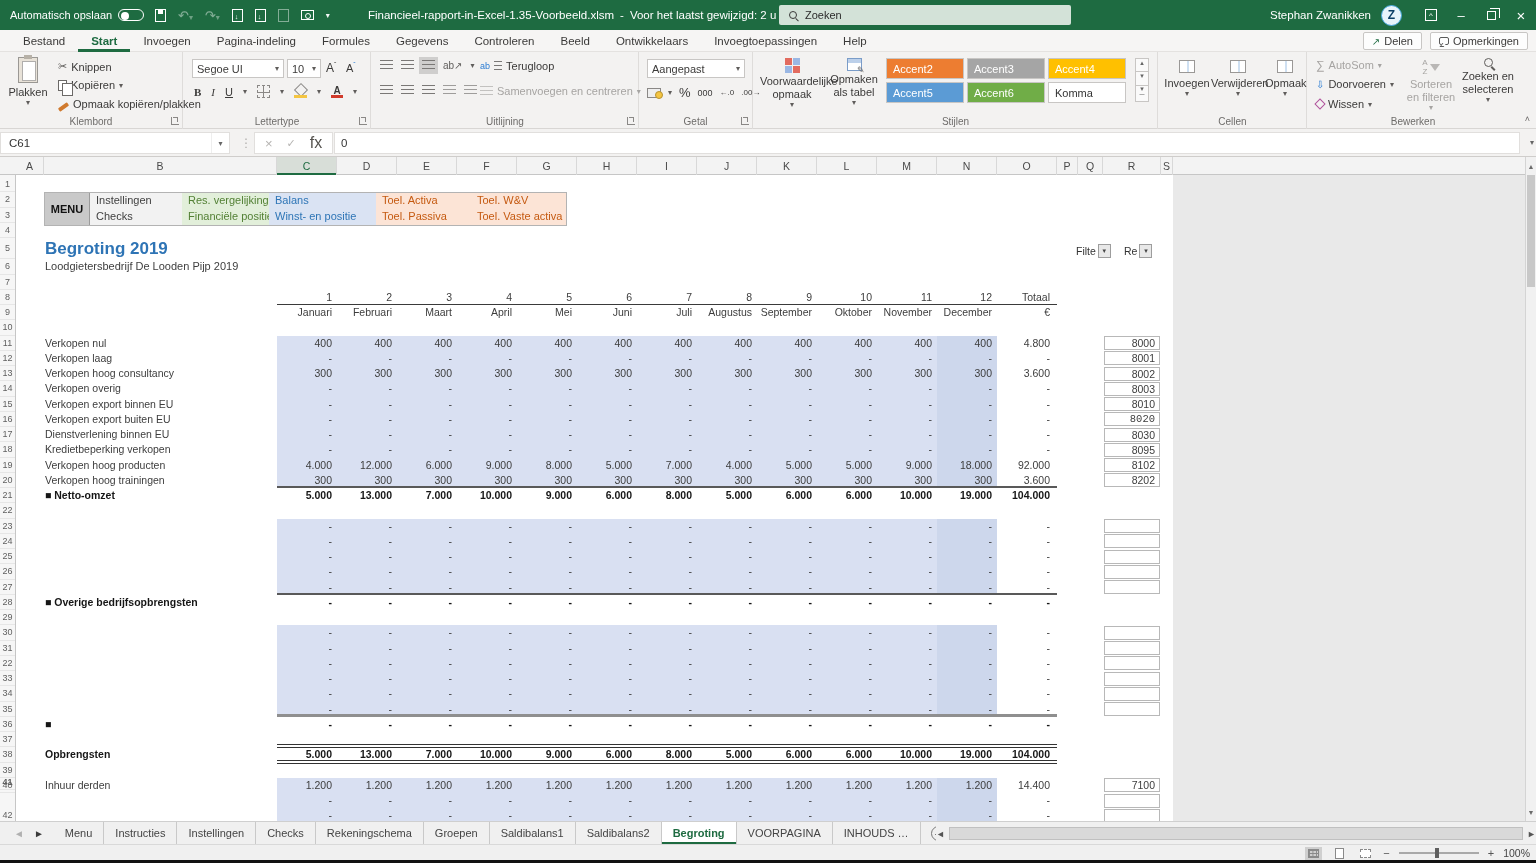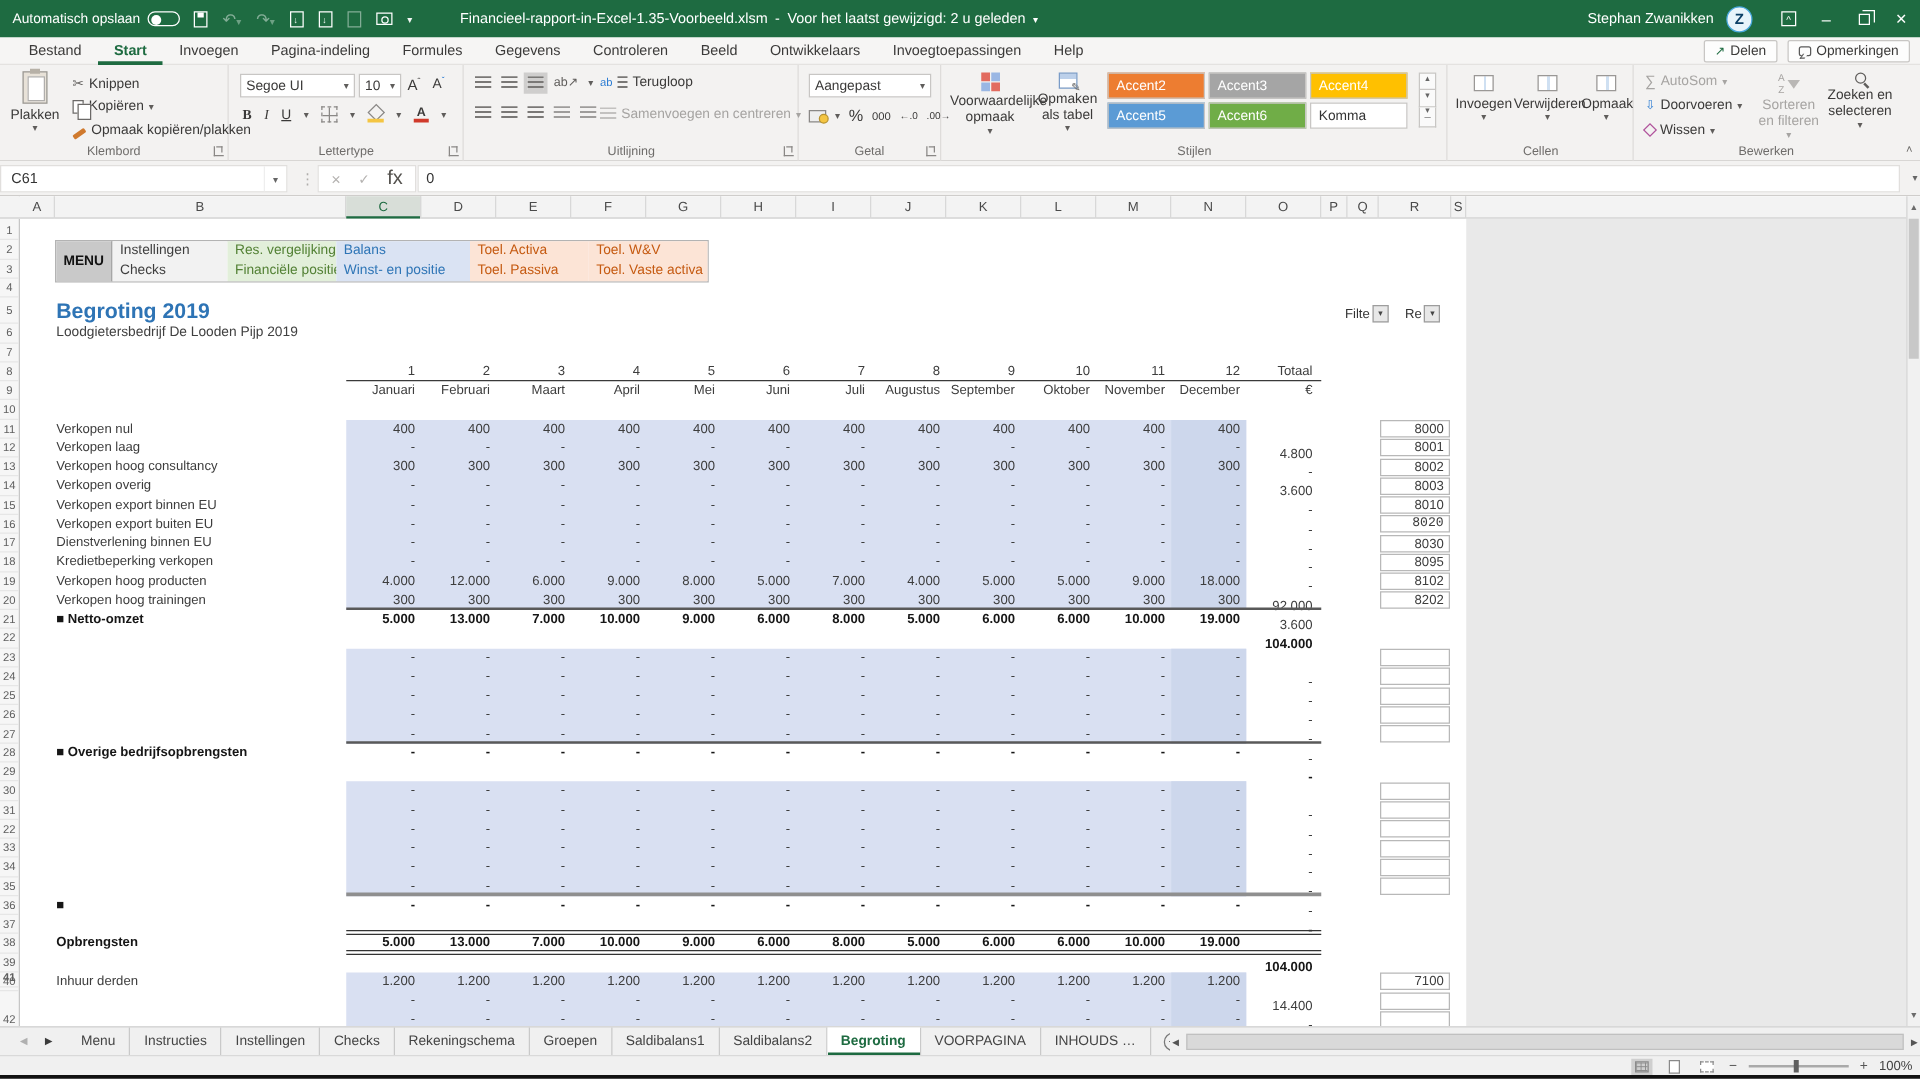--- a/index.html
+++ b/index.html
@@ -96,21 +96,21 @@
   #corner:after { content:""; position:absolute; right:1px; bottom:1px; border-left:7px solid transparent; border-bottom:7px solid #b5b5b5; }
   #canvas { position:absolute; left:0; top:18px; width:1525px; height:646px; overflow:hidden; background:#fff; }
   #gray-fill { position:absolute; left:1173px; top:0; width:352px; height:646px; background:#e9e9e9; }
   #gutter { position:absolute; left:0; top:0; width:16px; height:646px; background:#f6f6f6; border-right:1px solid #c6c6c6; }
   .rownum { position:absolute; left:0; width:15px; text-align:center; font-size:9px; color:#5f5f5f; border-bottom:1px solid #e6e6e6; display:flex; align-items:center; justify-content:center; }
   .blue-block { position:absolute; left:277px; width:720px; background:#d9e0f2; }
   .blue-n { position:absolute; left:937px; width:60px; background:#cdd7ec; }
   .srow { position:absolute; left:0; width:1173px; height:15px; font-size:10.5px; color:#3d3d3d; }
   .srow .lbl { position:absolute; left:45px; width:230px; white-space:nowrap; overflow:hidden; }
   .srow .val { position:absolute; width:55px; text-align:right; }
-  .srow .tot { position:absolute; left:997px; width:53px; text-align:right;margin-top:20px; }
+  .srow .tot { position:absolute; left:997px; width:53px; text-align:right; }
   .srow.boldrow { font-weight:bold; color:#161616; }
   .codebox { position:absolute; left:1104px; width:56px; height:14px; border:1px solid #b8b8b8; background:#fff; text-align:right; padding-right:4px; font-size:10.5px; color:#3d3d3d; }
   .rule { position:absolute; left:277px; width:780px; }
   .menu-wrap { position:absolute; left:44px; display:flex; border:1px solid #b3b3b3; }
   #menu-btn { width:45px; background:#c9c9c9; color:#111; font-weight:bold; font-size:11px; display:flex; align-items:center; justify-content:center; border-right:1px solid #9b9b9b; }
   .menu-col { display:flex; flex-direction:column; }
   .menu-cell { height:16px; font-size:11px; padding:1px 0 0 6px; white-space:nowrap; }
   #sheet-title { position:absolute; left:45px; font-size:17px; font-weight:bold; color:#2e74b5; }
   #sheet-subtitle { position:absolute; left:45px; font-size:11px; color:#404040; }
   .filterw { position:absolute; height:15px; display:flex; align-items:center; font-size:10.5px; color:#333; }
@@ -167,20 +167,24 @@
       </span>
     <span class="mini-rect dim qat-ic"></span>
     <span class="cam"></span>
     <span class="qat-ic" style="font-size:8px">▾</span>
   </div>
   <div id="doc-title">
     <span>Financieel-rapport-in-Excel-1.35-Voorbeeld.xlsm</span>
     <span>-</span>
     <span>Voor het laatst gewijzigd: 2 u geleden</span>
     <span class="chev" style="color:#fff">▾</span>
+  </div>
+  <div id="search-box">
+    <span class="mag"></span>
+    <span>Zoeken</span>
   </div>
   <div id="tb-right">
     <span id="user-name">Stephan Zwanikken</span>
     <span id="avatar">Z</span>
     <span class="winbtn">
         <span class="ribopt"></span>
       </span>
     <span class="winbtn">–</span>
     <span class="winbtn">
         <span class="restore-sq"></span>

